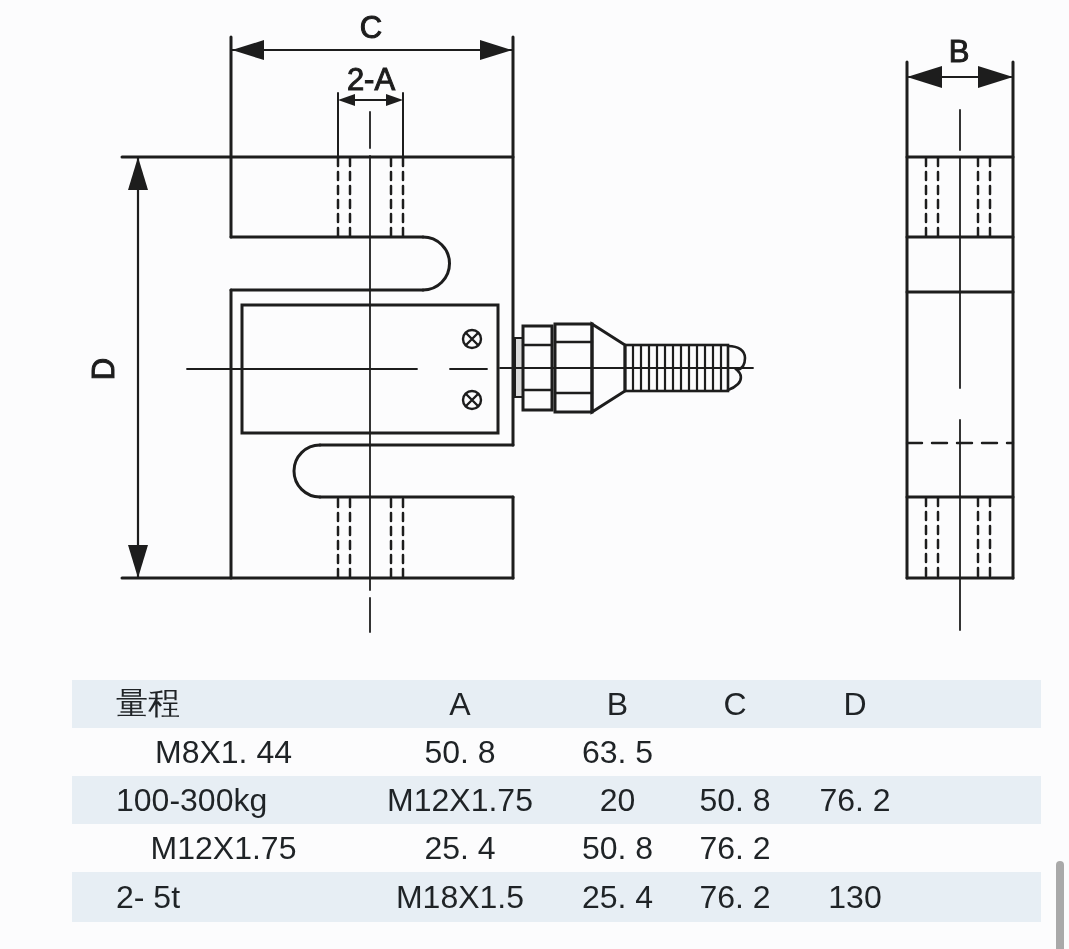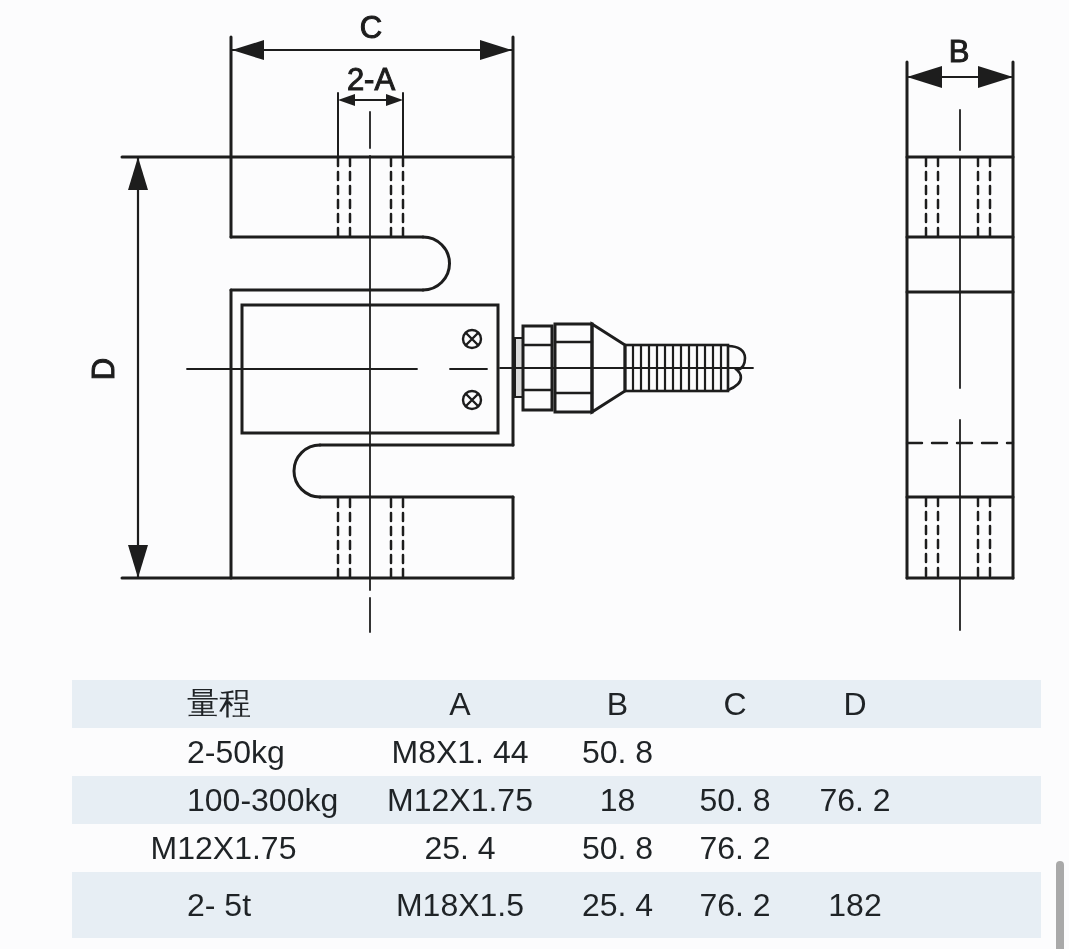--- a/index.html
+++ b/index.html
@@ -18,23 +18,23 @@
     position:absolute;left:72px;top:680px;width:969px;
     font-size:32px;color:#1f2326;
   }
   .spec-row{
     display:grid;
     grid-template-columns:303px 170px 145px 90px 150px;
     align-items:center;height:48px;
   }
   .spec-row.shaded{background:#e7eef4;}
   .spec-row.plain{background:transparent;}
-  .spec-row.last{height:66px;}
+  .spec-row.last{height:50px;}
   .cell{text-align:center;white-space:nowrap;}
-  .cell.range{text-align:left;padding-left:115px;}
+  .cell.range{text-align:left;padding-left:44px;}
   
   .scrollbar-thumb{
     position:absolute;left:1056px;top:861px;width:8px;height:88px;
     background:#a9a9a9;border-radius:4px 4px 0 0;
   }
 </style>
 </head>
 <body>
 
 <div class="stage">
@@ -173,45 +173,45 @@
 
     <div class="spec-row shaded">
       <div class="cell range">量程</div>
       <div class="cell">A</div>
       <div class="cell">B</div>
       <div class="cell">C</div>
       <div class="cell">D</div>
     </div>
 
     <div class="spec-row plain">
-      <div class="cell range">2-50kg</div>
       <div class="cell">M8X1. 44</div>
       <div class="cell">50. 8</div>
+      <div class="cell">63. 5</div>
     </div>
 
     <div class="spec-row shaded">
       <div class="cell range">100-300kg</div>
       <div class="cell">M12X1.75</div>
-      <div class="cell">18</div>
+      <div class="cell">20</div>
       <div class="cell">50. 8</div>
       <div class="cell">76. 2</div>
     </div>
 
     <div class="spec-row plain">
       <div class="cell">M12X1.75</div>
       <div class="cell">25. 4</div>
       <div class="cell">50. 8</div>
       <div class="cell">76. 2</div>
     </div>
 
     <div class="spec-row shaded last">
       <div class="cell range">2- 5t</div>
       <div class="cell">M18X1.5</div>
       <div class="cell">25. 4</div>
       <div class="cell">76. 2</div>
-      <div class="cell">182</div>
+      <div class="cell">130</div>
     </div>
 
   </div>
 
   <div class="scrollbar-thumb"></div>
 
 </div>
 
 </body></html>

